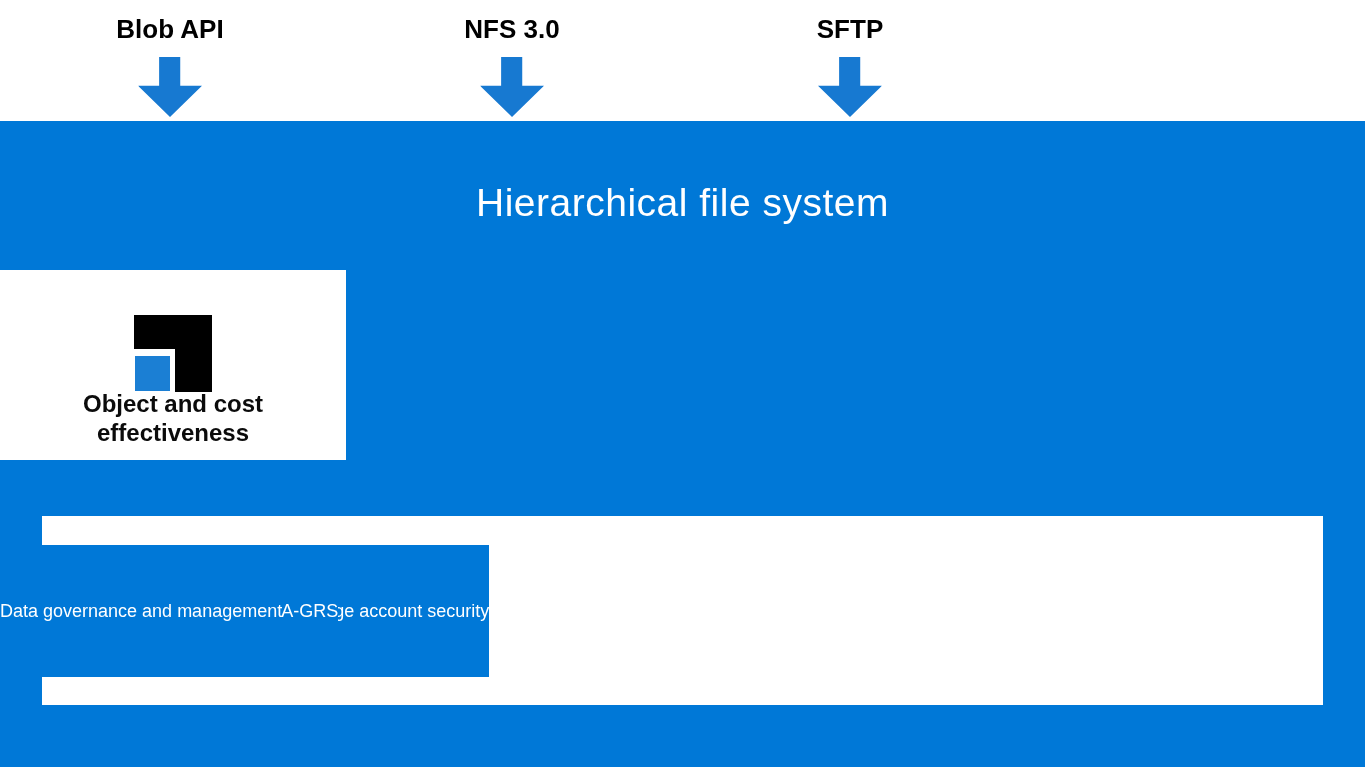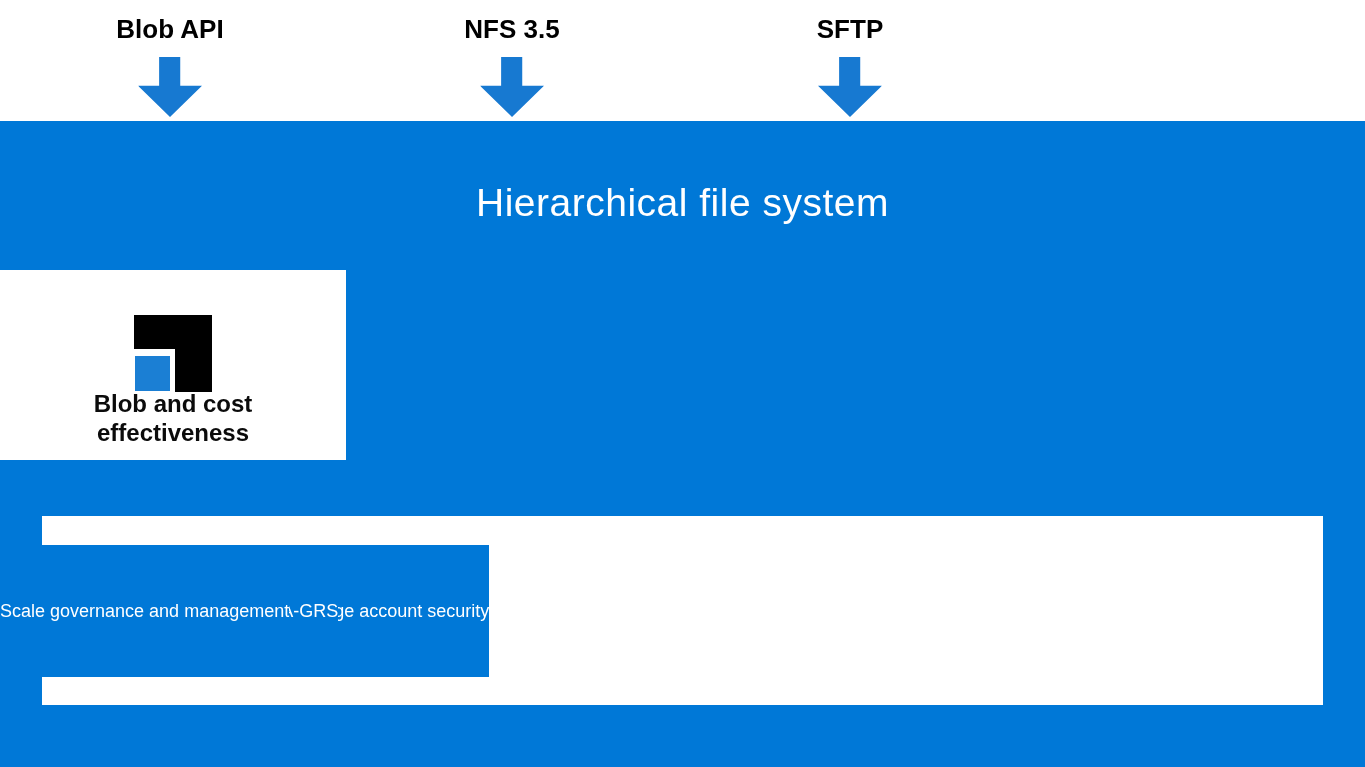--- a/index.html
+++ b/index.html
@@ -82,21 +82,21 @@
 <body>
 
 <div id="canvas">
 
   <div class="api-row">
     <div class="api-col">
       <div class="api-label">Blob API</div>
       <div class="down-arrow"></div>
     </div>
     <div class="api-col">
-      <div class="api-label">NFS 3.5</div>
+      <div class="api-label">NFS 3.0</div>
       <div class="down-arrow"></div>
     </div>
     <div class="api-col">
       <div class="api-label">SFTP</div>
       <div class="down-arrow"></div>
     </div>
   </div>
 
   <div class="band"></div>
   <div class="band-title">Hierarchical file system</div>
@@ -127,31 +127,31 @@
   </div>
 
   <div class="card">
     <div class="card-icon">
       <div class="scale">
         <div class="scale-black-top"></div>
         <div class="scale-black-right"></div>
         <div class="scale-blue-square"></div>
       </div>
     </div>
-    <div class="card-label">Blob and cost effectiveness</div>
+    <div class="card-label">Object and cost effectiveness</div>
   </div>
 
   <div class="panel"></div>
 
   <div class="feature-box">
     <div class="feature-text">Object tiering and lifecycle policy management</div>
   </div>
   <div class="feature-box">
     <div class="feature-text">Azure AD integration, RBAC control, storage account security</div>
   </div>
   <div class="feature-box">
     <div class="feature-text">HS/DR support through ZRS and RA-GRS</div>
   </div>
   <div class="feature-box">
-    <div class="feature-text">Scale governance and management</div>
+    <div class="feature-text">Data governance and management</div>
   </div>
 
 </div>
 
 </body></html>

